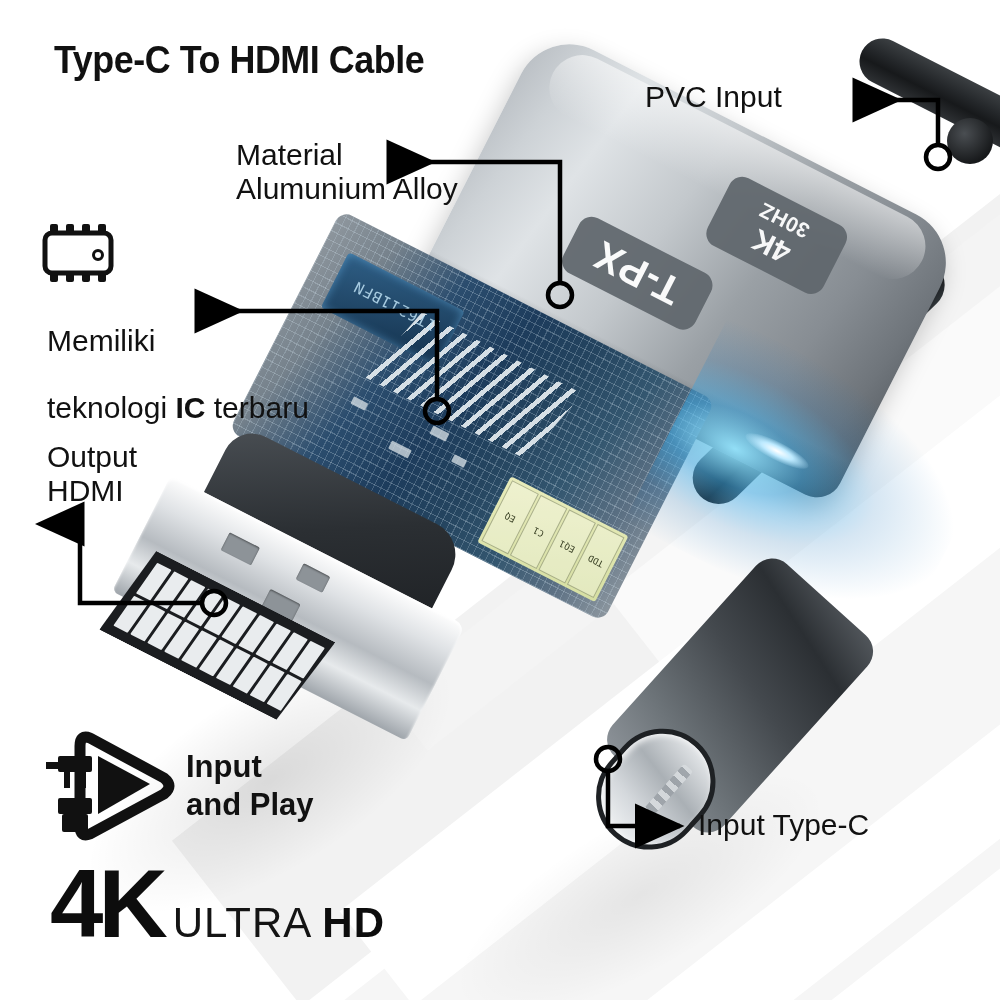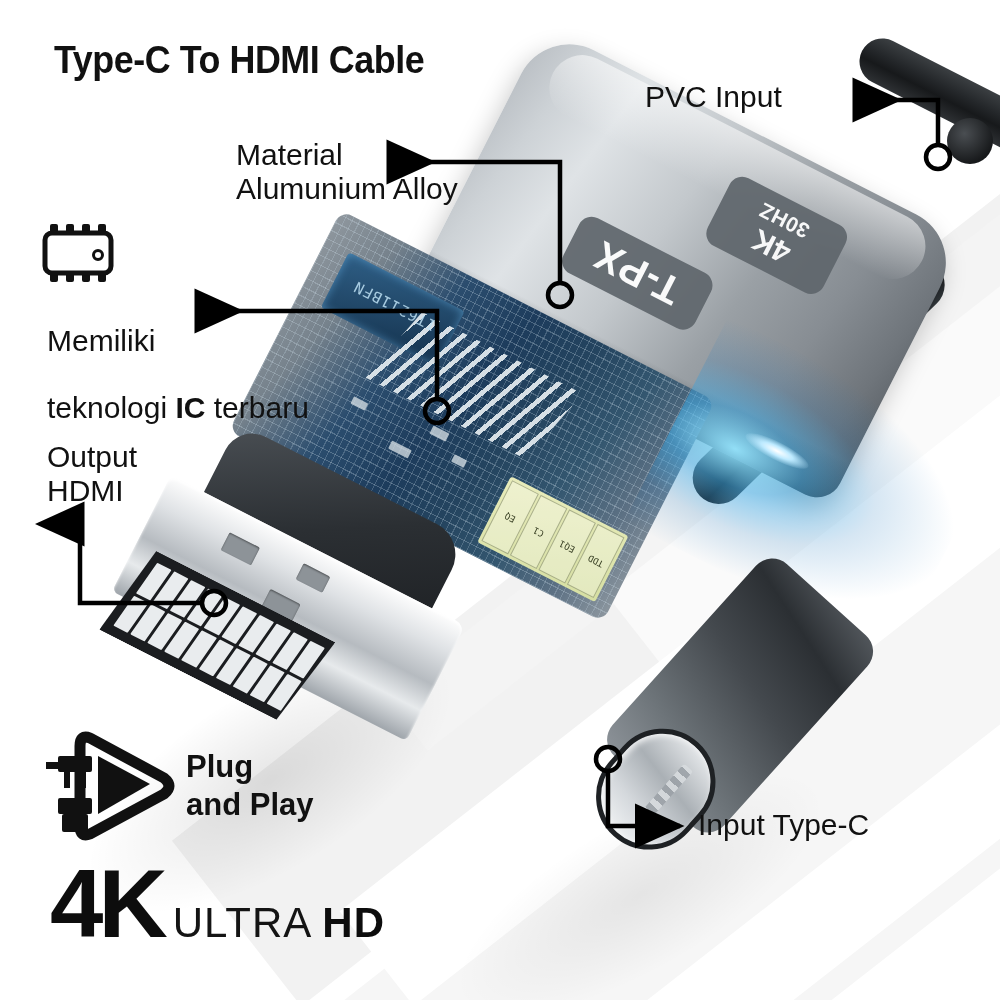--- a/index.html
+++ b/index.html
@@ -508,21 +508,21 @@
   </div>
 
   <div class="label" id="lbl-mat">Material
 Alumunium Alloy</div>
 
   <div class="label" id="lbl-out">Output
 HDMI</div>
 
   <div class="label" id="lbl-in">Input Type-C</div>
 
-  <div class="pnp-text">Plug
+  <div class="pnp-text">Input
 and Play</div>
 
   <div class="k4">
     <span class="big">4K</span>
     <span class="ultra">ULTRA</span>
     <span class="hd">HD</span>
   </div>
 
 </div>
 

